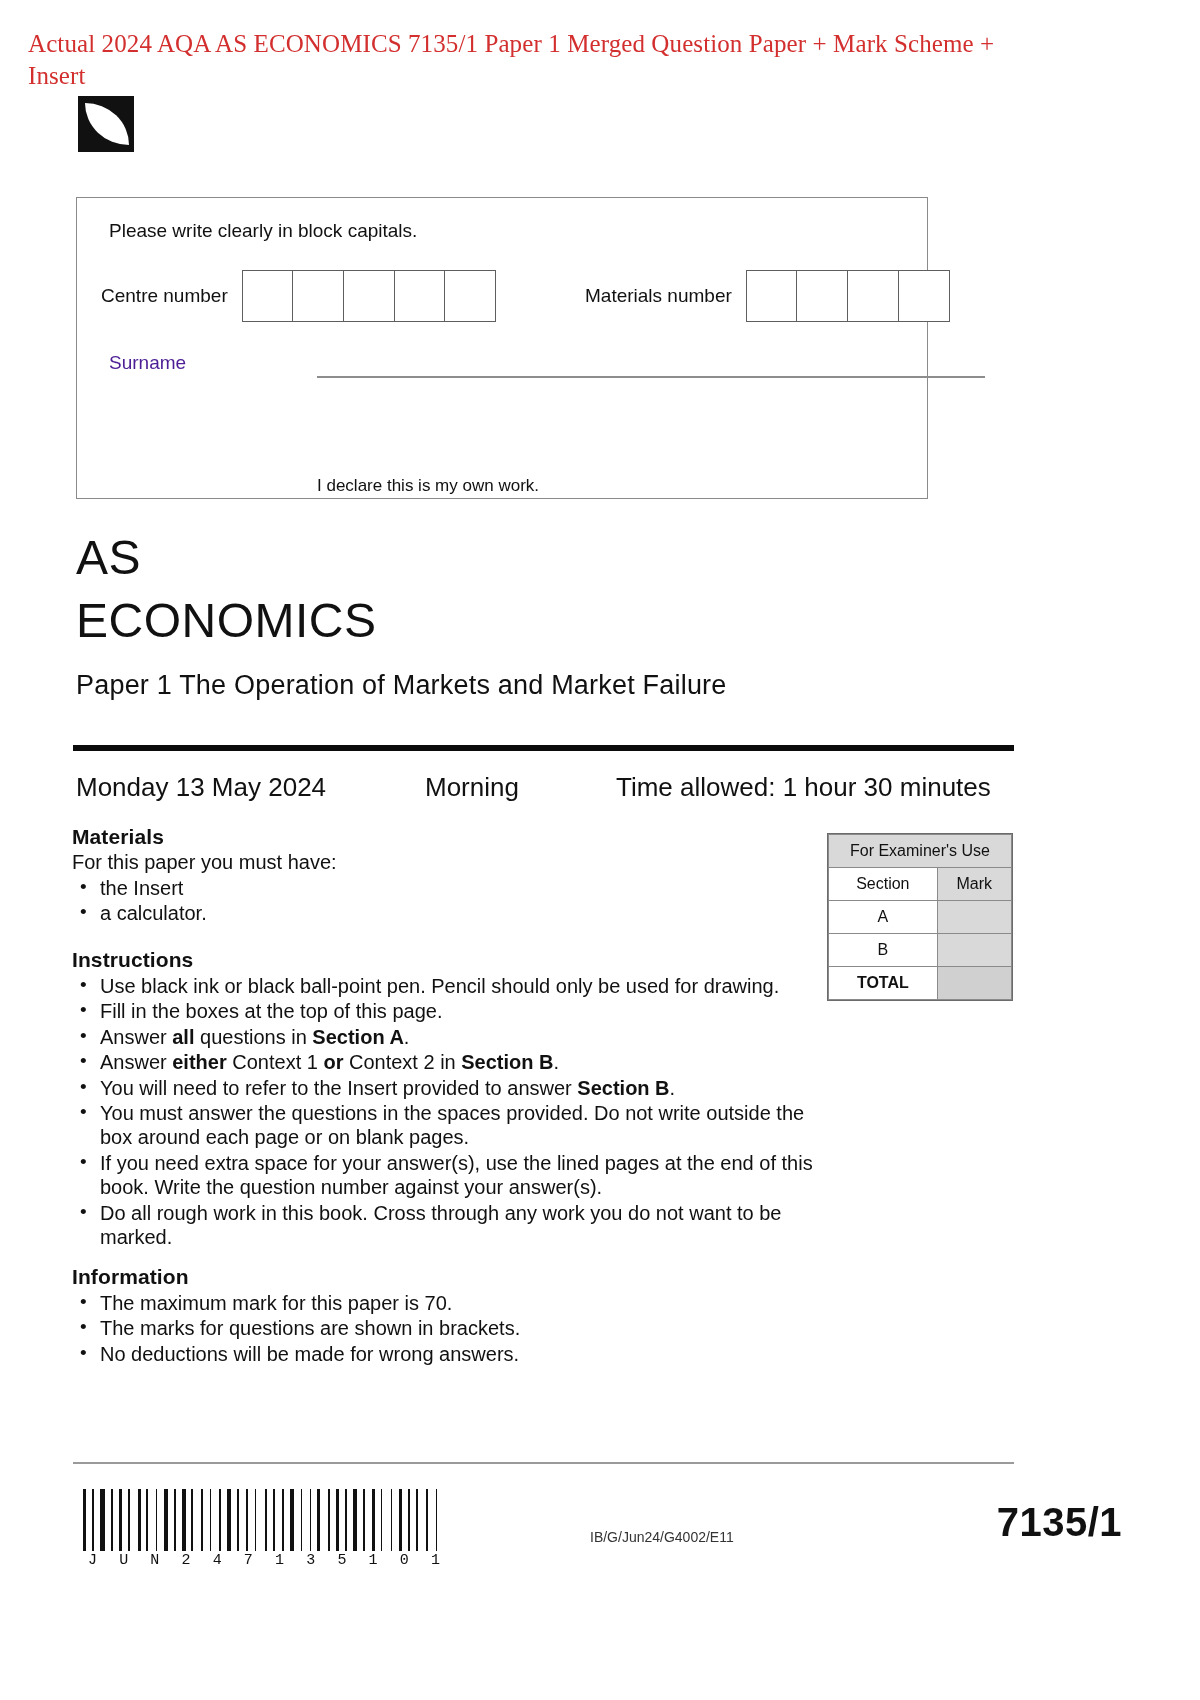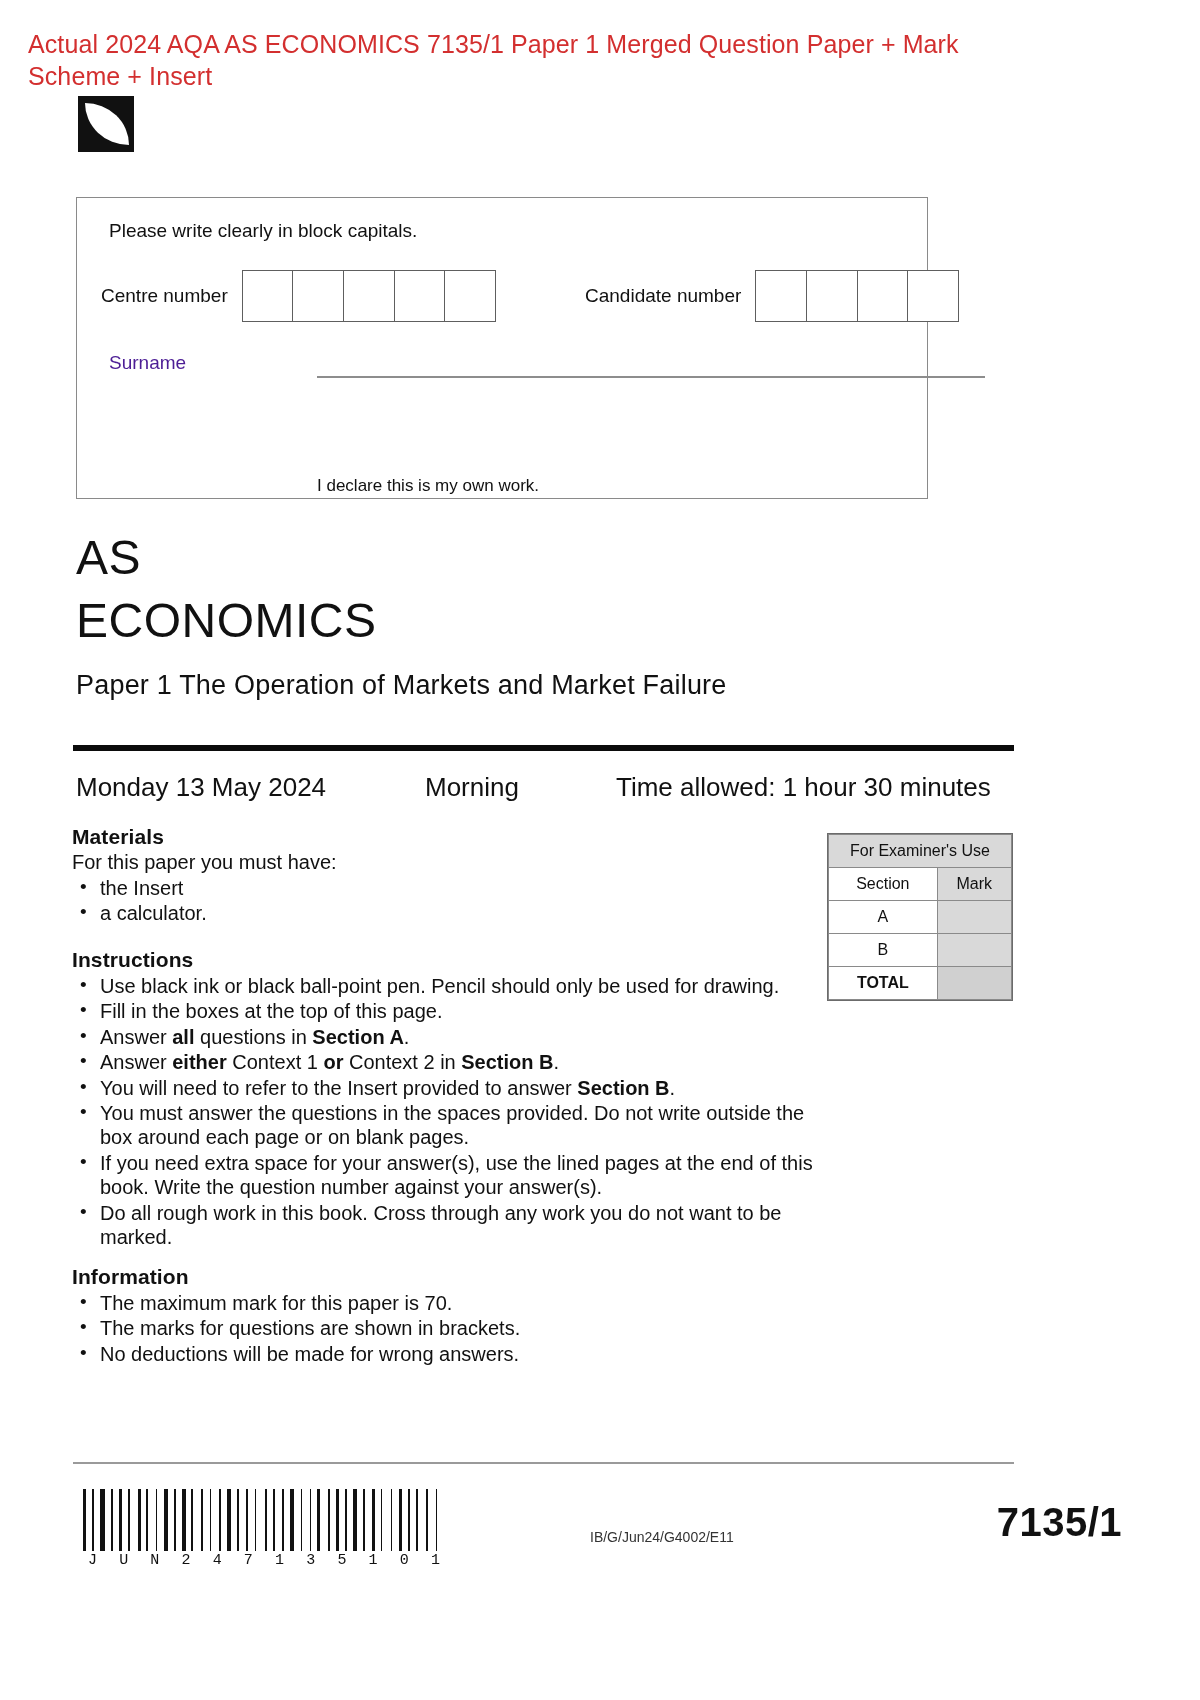--- a/index.html
+++ b/index.html
@@ -26,21 +26,21 @@
 
   
   .red-header {
     position: absolute;
     left: 28px;
     top: 28px;
     width: 990px;
     color: #d32f2f;
     font-size: 25px;
     line-height: 1.28;
-    font-family: Liberation Sans, sans-serif;
+    font-family: Liberation Serif, serif;
     font-weight: 400;
     letter-spacing: 0.1px;
   }
 
   
   .logo {
     position: absolute;
     left: 74px;
     top: 92px;
     display: flex;
@@ -341,21 +341,21 @@
       <div class="boxes">
         <div class="cell"></div>
         <div class="cell"></div>
         <div class="cell"></div>
         <div class="cell"></div>
         <div class="cell"></div>
       </div>
     </div>
 
     <div class="num-row candidate">
-      <div class="num-label">Candidate number</div>
+      <div class="num-label">Materials number</div>
       <div class="boxes">
         <div class="cell"></div>
         <div class="cell"></div>
         <div class="cell"></div>
         <div class="cell"></div>
       </div>
     </div>
 
     <div class="name-row r1">
       <div class="name-label">Surname</div>

